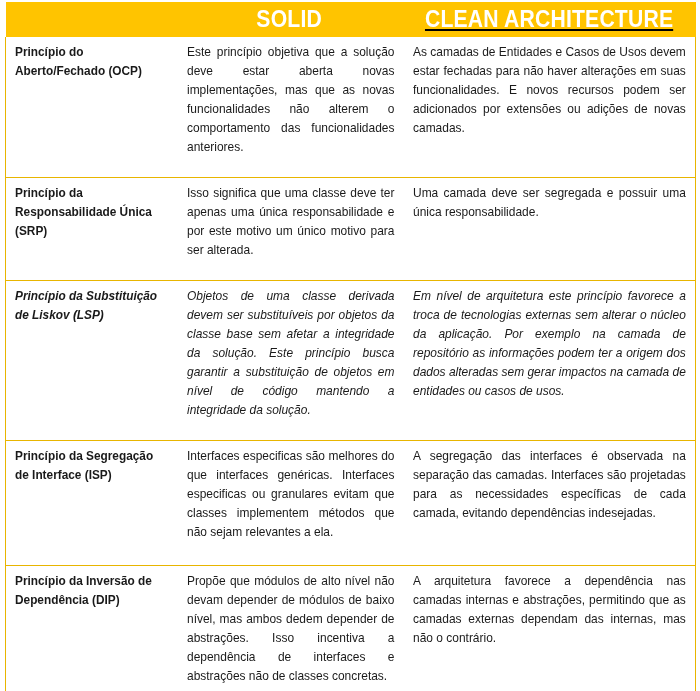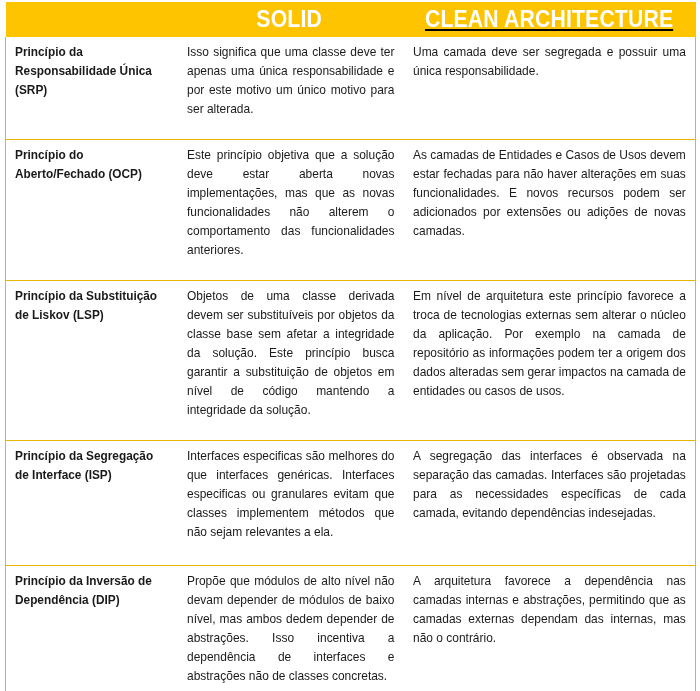--- a/index.html
+++ b/index.html
@@ -104,21 +104,21 @@
     transform-origin: left top;
     font-family: "Liberation Sans", sans-serif;
     hyphens: none;
   }
   .cell-solid .desc-text { width: 105%; }
   .cell-clean .desc-text { width: 105%; }
 
   
   .row-srp > td { height: 83px; }
   .row-ocp > td { height: 130px; }
-  .row-lsp > td { height: 118px; }
+  .row-lsp > td { height: 118px; font-style: italic; }
   .row-isp > td { height: 125px; }
   .row-dip > td { height: 142px; }
 </style>
 </head>
 <body>
 
 <div class="sheet">
   <table class="comparison-table">
     <thead>
       <tr class="table-header-row">
@@ -127,40 +127,40 @@
         </th>
         <th class="th-solid">
           <span class="header-label solid-label">SOLID</span>
         </th>
         <th class="th-clean">
           <span class="header-label clean-label">CLEAN ARCHITECTURE</span>
         </th>
       </tr>
     </thead>
     <tbody>
+      <tr class="body-row row-ocp">
+        <td class="cell-principle">
+          <div class="principle-name">Princípio do Aberto/Fechado (OCP)</div>
+        </td>
+        <td class="cell-solid">
+          <div class="desc-text">Este princípio objetiva que a solução deve estar aberta novas implementações, mas que as novas funcionalidades não alterem o comportamento das funcionalidades anteriores.</div>
+        </td>
+        <td class="cell-clean">
+          <div class="desc-text">As camadas de Entidades e Casos de Usos devem estar fechadas para não haver alterações em suas funcionalidades. E novos recursos podem ser adicionados por extensões ou adições de novas camadas.</div>
+        </td>
+      </tr>
       <tr class="body-row row-srp">
         <td class="cell-principle">
           <div class="principle-name">Princípio da Responsabilidade Única (SRP)</div>
         </td>
         <td class="cell-solid">
           <div class="desc-text">Isso significa que uma classe deve ter apenas uma única responsabilidade e por este motivo um único motivo para ser alterada.</div>
         </td>
         <td class="cell-clean">
           <div class="desc-text">Uma camada deve ser segregada e possuir uma única responsabilidade.</div>
-        </td>
-      </tr>
-      <tr class="body-row row-ocp">
-        <td class="cell-principle">
-          <div class="principle-name">Princípio do Aberto/Fechado (OCP)</div>
-        </td>
-        <td class="cell-solid">
-          <div class="desc-text">Este princípio objetiva que a solução deve estar aberta novas implementações, mas que as novas funcionalidades não alterem o comportamento das funcionalidades anteriores.</div>
-        </td>
-        <td class="cell-clean">
-          <div class="desc-text">As camadas de Entidades e Casos de Usos devem estar fechadas para não haver alterações em suas funcionalidades. E novos recursos podem ser adicionados por extensões ou adições de novas camadas.</div>
         </td>
       </tr>
       <tr class="body-row row-lsp">
         <td class="cell-principle">
           <div class="principle-name">Princípio da Substituição de Liskov (LSP)</div>
         </td>
         <td class="cell-solid">
           <div class="desc-text">Objetos de uma classe derivada devem ser substituíveis por objetos da classe base sem afetar a integridade da solução. Este princípio busca garantir a substituição de objetos em nível de código mantendo a integridade da solução.</div>
         </td>
         <td class="cell-clean">

